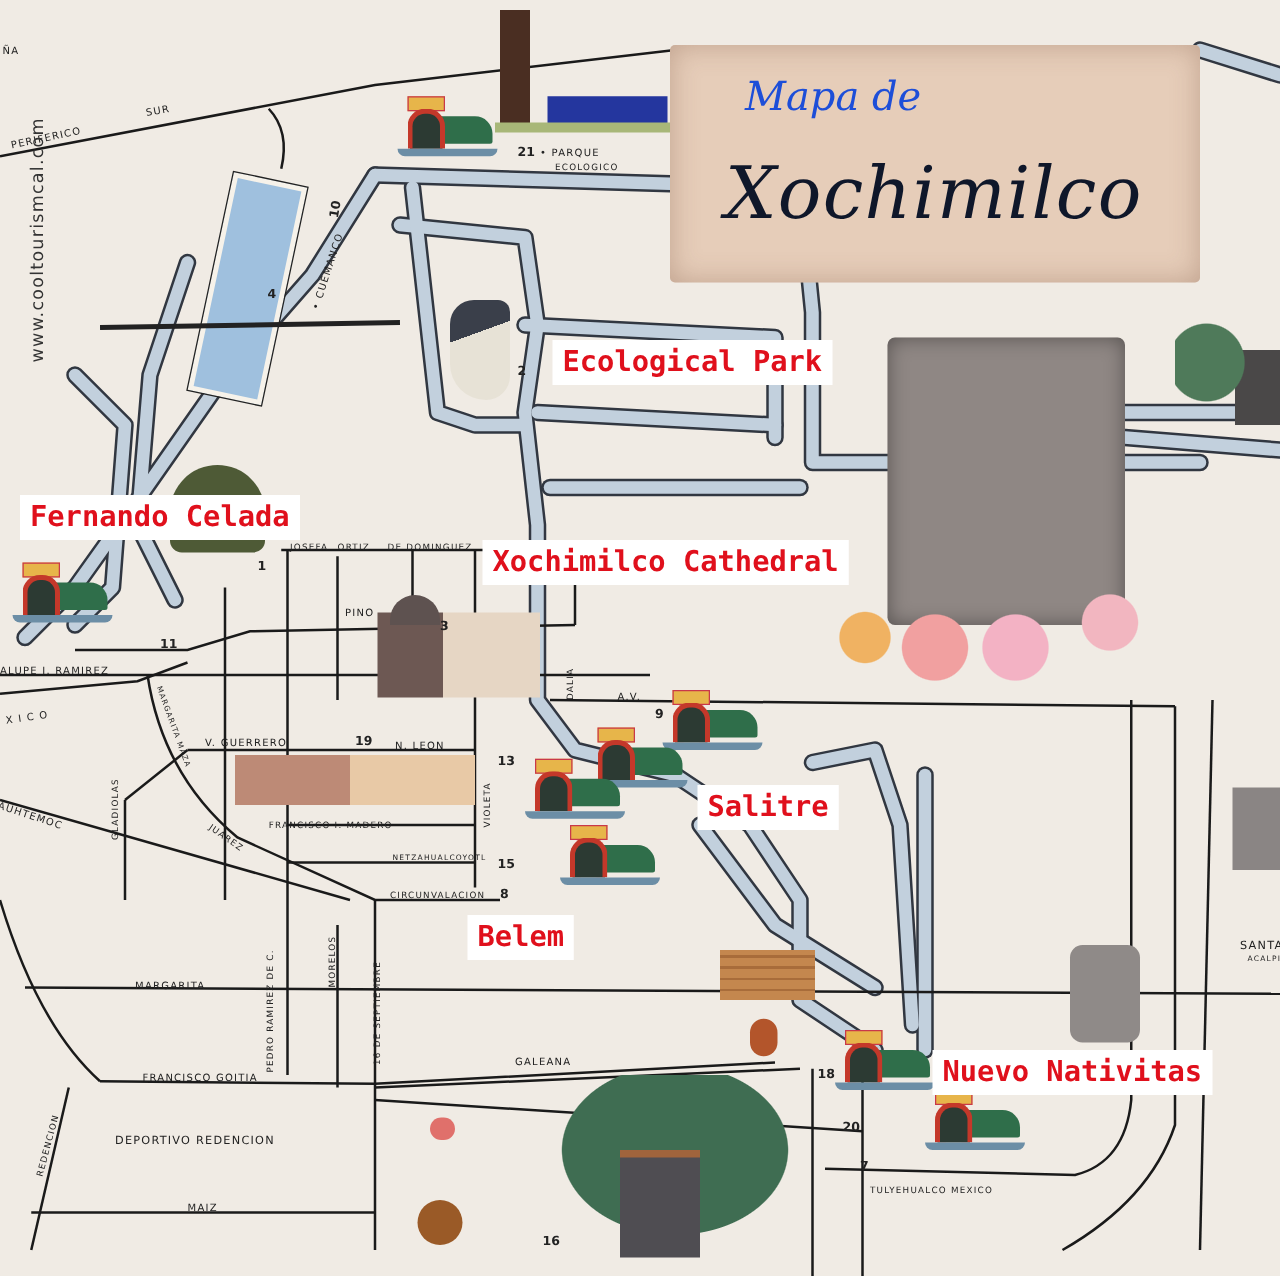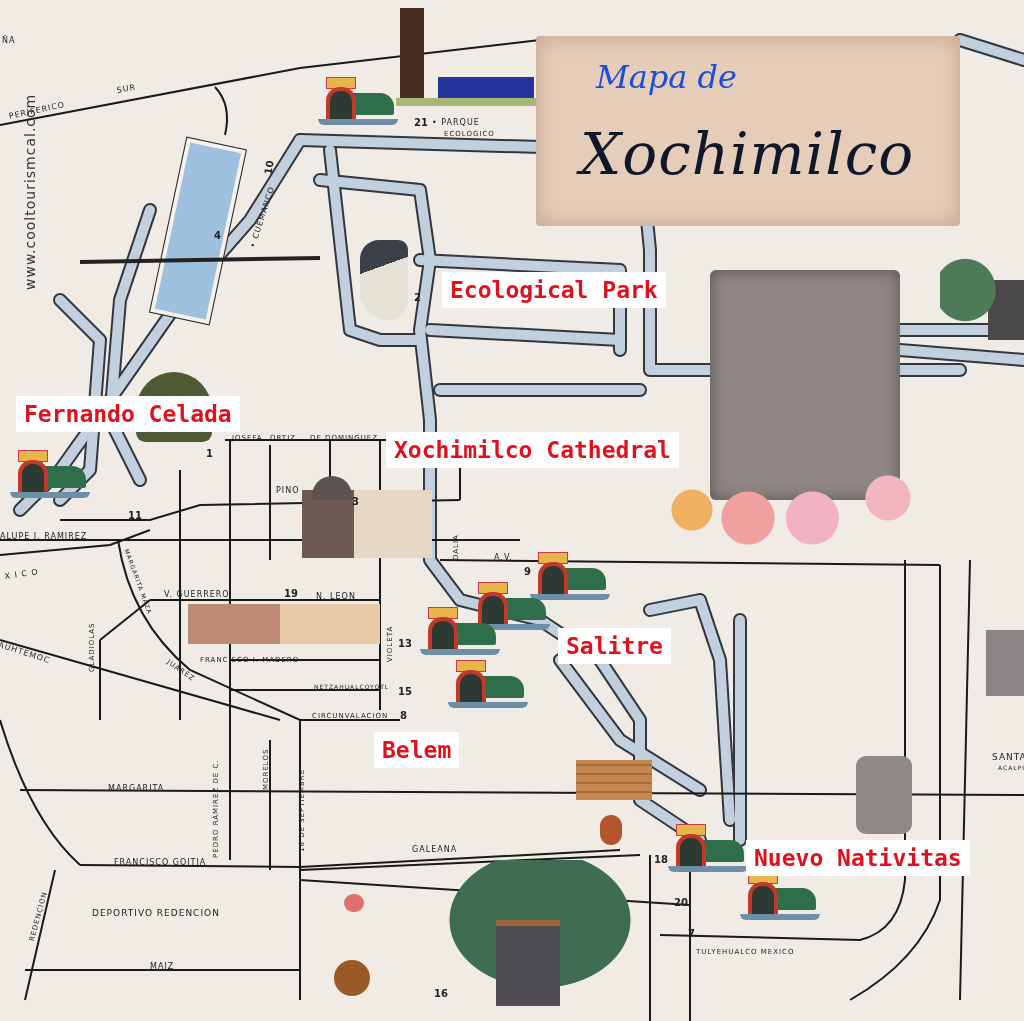--- a/index.html
+++ b/index.html
@@ -189,21 +189,21 @@
   <div class="street" style="left:310px;top:434px;font-size:7px;">DE DOMINGUEZ</div>
   <div class="street" style="left:276px;top:486px;">PINO</div>
   <div class="street" style="left:0px;top:532px;">ALUPE I. RAMIREZ</div>
   <div class="street" style="left:4px;top:572px;transform:rotate(-8deg);">X I C O</div>
   <div class="street" style="left:130px;top:548px;font-size:6px;transform:rotate(70deg);">MARGARITA MAZA</div>
   <div class="street" style="left:170px;top:658px;font-size:7px;transform:rotate(35deg);">JUAREZ</div>
   <div class="street" style="left:164px;top:590px;">V. GUERRERO</div>
   <div class="street" style="left:316px;top:592px;">N. LEON</div>
   <div class="street" style="left:0px;top:640px;transform:rotate(18deg);">AUHTEMOC</div>
   <div class="street" style="left:88px;top:672px;transform:rotate(-90deg);font-size:7px;">GLADIOLAS</div>
-  <div class="street" style="left:200px;top:656px;font-size:7px;text-align:right;">FRANCISCO I. MADERO</div>
+  <div class="street" style="left:215px;top:656px;font-size:7px;text-align:right;">FRANCISCO I. MADERO</div>
   <div class="street" style="left:314px;top:683px;font-size:6px;">NETZAHUALCOYOTL</div>
   <div class="street" style="left:312px;top:712px;font-size:7px;">CIRCUNVALACION</div>
   <div class="street" style="left:386px;top:662px;transform:rotate(-90deg);font-size:7px;">VIOLETA</div>
   <div class="street" style="left:452px;top:560px;transform:rotate(-90deg);font-size:7px;">DALIA</div>
   <div class="street" style="left:494px;top:553px;">A.V.</div>
   <div class="street" style="left:576px;top:553px;"></div>
   <div class="street" style="left:108px;top:784px;">MARGARITA</div>
   <div class="street" style="left:212px;top:858px;transform:rotate(-90deg);font-size:7px;">PEDRO RAMIREZ DE C.</div>
   <div class="street" style="left:262px;top:790px;transform:rotate(-90deg);font-size:7px;">MORELOS</div>
   <div class="street" style="left:298px;top:852px;transform:rotate(-90deg);font-size:7px;">16 DE SEPTIEMBRE</div>
@@ -218,21 +218,21 @@
 
   <div class="num" style="left:206px;top:448px;">1</div>
   <div class="num" style="left:414px;top:292px;">2</div>
   <div class="num" style="left:352px;top:496px;">3</div>
   <div class="num" style="left:214px;top:230px;">4</div>
   <div class="num" style="left:400px;top:710px;">8</div>
   <div class="num" style="left:524px;top:566px;">9</div>
   <div class="num" style="left:262px;top:162px;transform:rotate(-80deg);">10</div>
   <div class="num" style="left:104px;top:510px;margin-left:24px;">11</div>
   <div class="num" style="left:674px;top:897px;">20</div>
-  <div class="num" style="left:398px;top:604px;margin-top:34px;">13</div>
+  <div class="num" style="left:398px;top:604px;">13</div>
   <div class="num" style="left:688px;top:928px;">7</div>
   <div class="num" style="left:398px;top:686px;">15</div>
   <div class="num" style="left:434px;top:988px;">16</div>
   <div class="num" style="left:654px;top:854px;">18</div>
   <div class="num" style="left:284px;top:588px;">19</div>
   <div class="num" style="left:414px;top:117px;">21</div>
 
   <div class="label" style="left:442px;top:272px;">Ecological Park</div>
   <div class="label" style="left:16px;top:396px;">Fernando Celada</div>
   <div class="label" style="left:386px;top:432px;">Xochimilco Cathedral</div>

